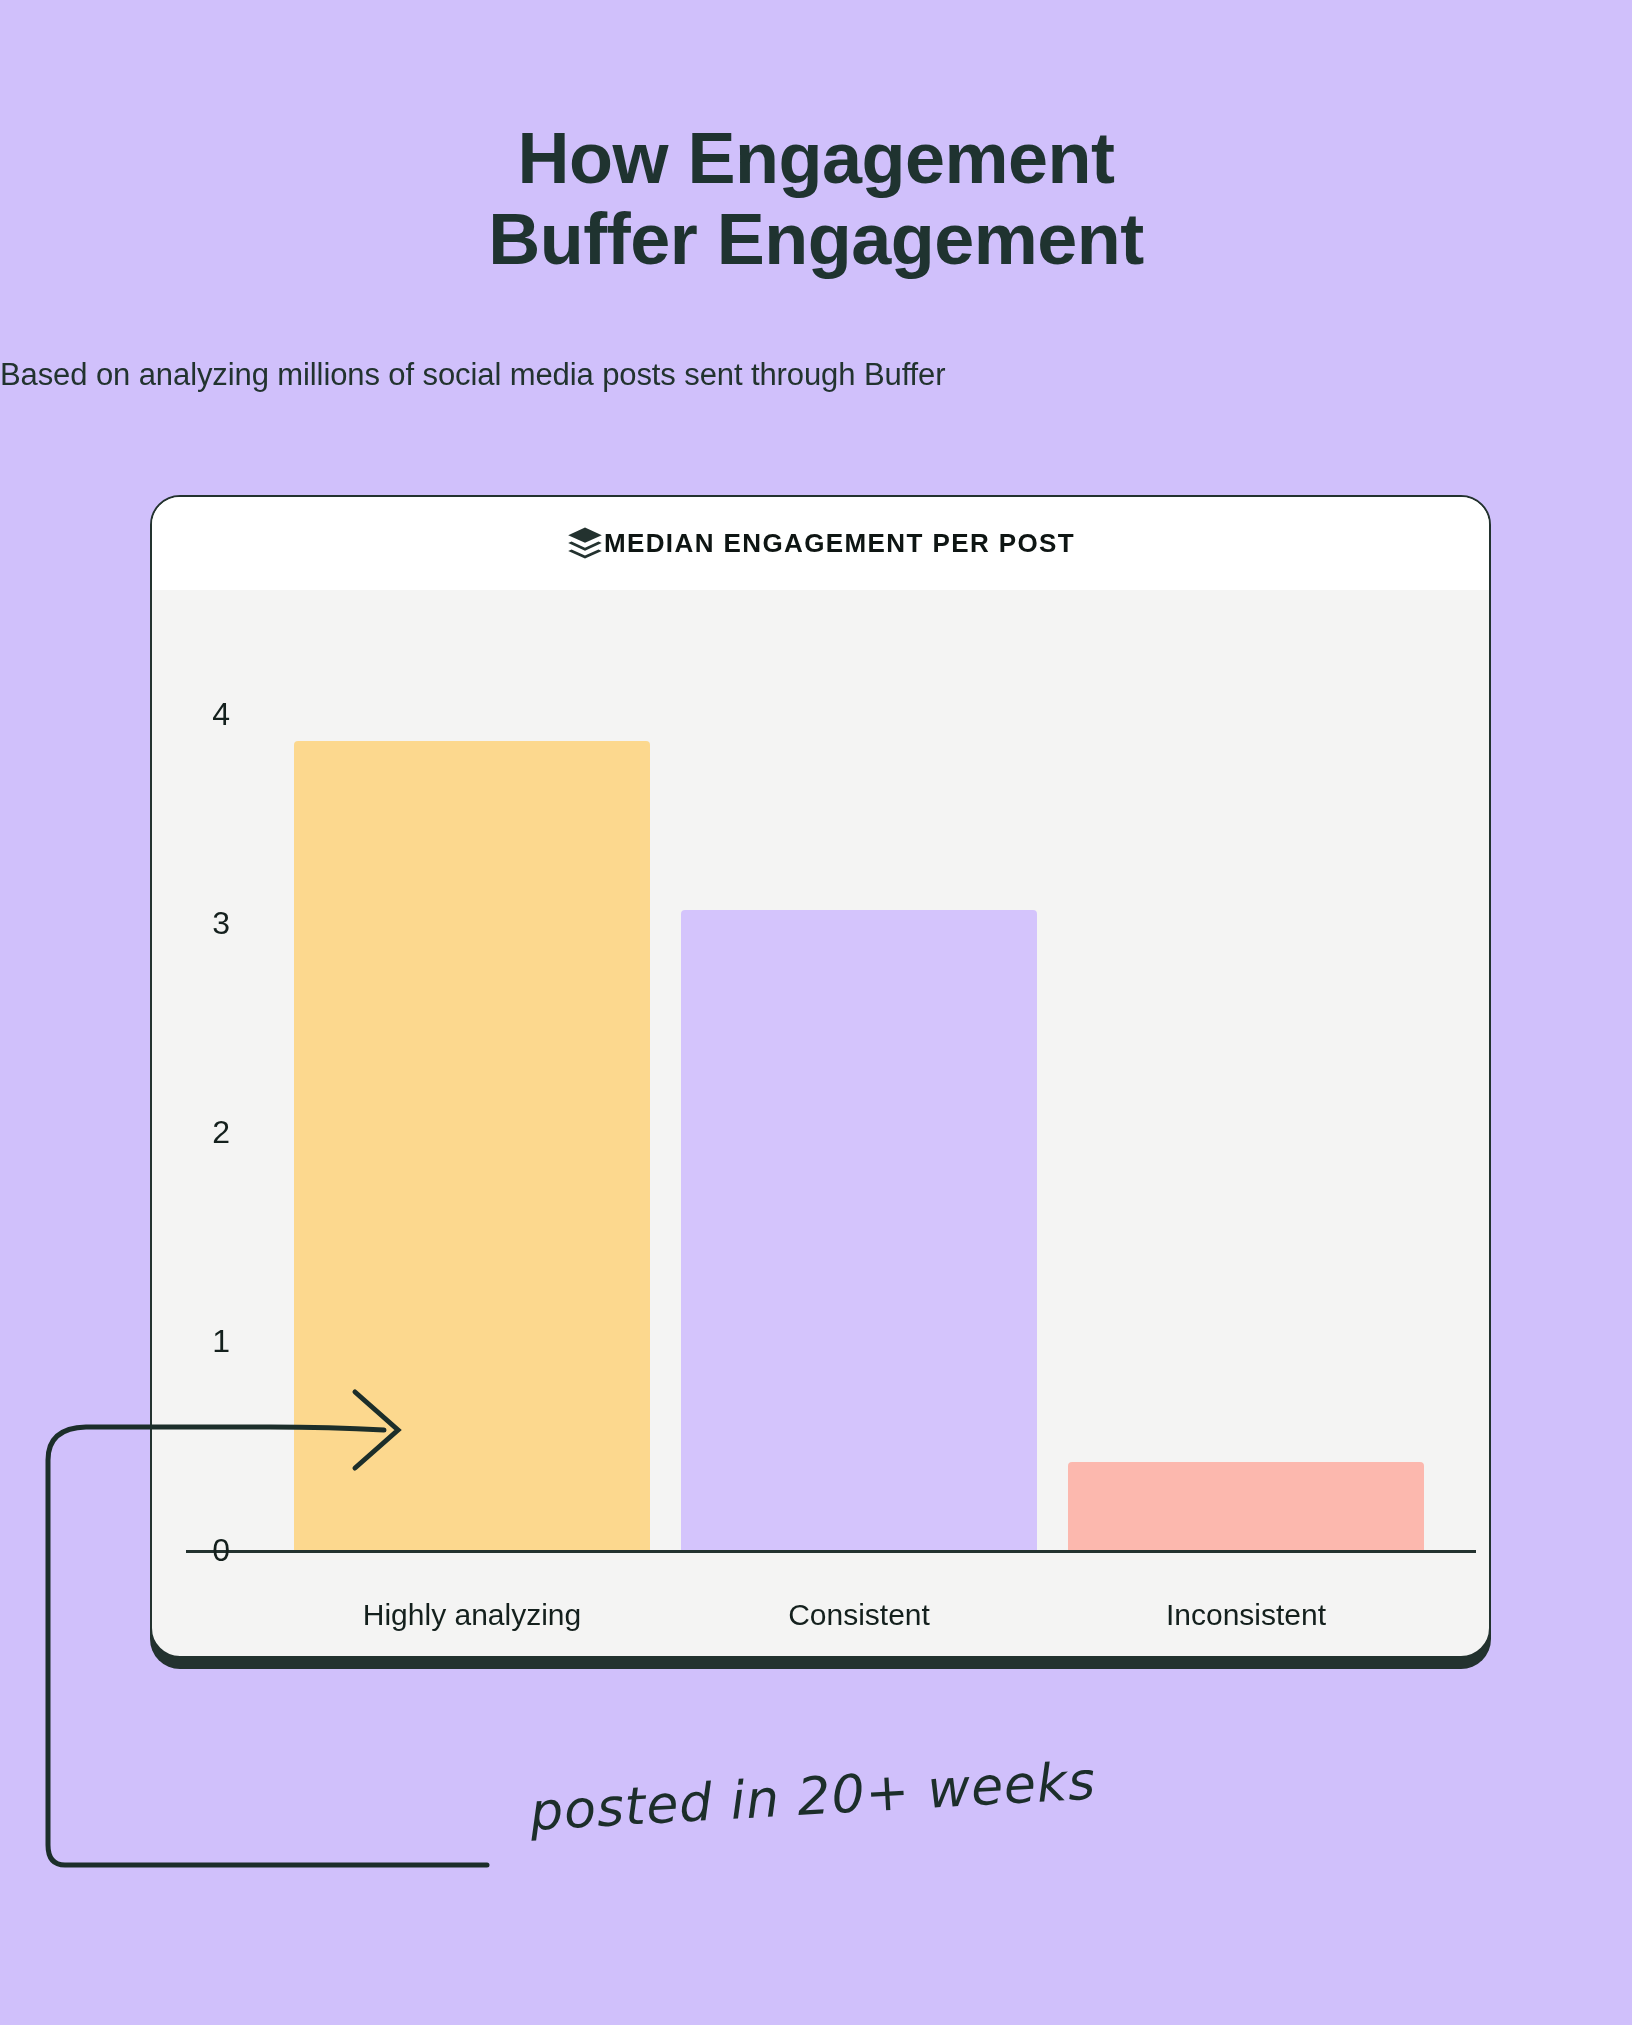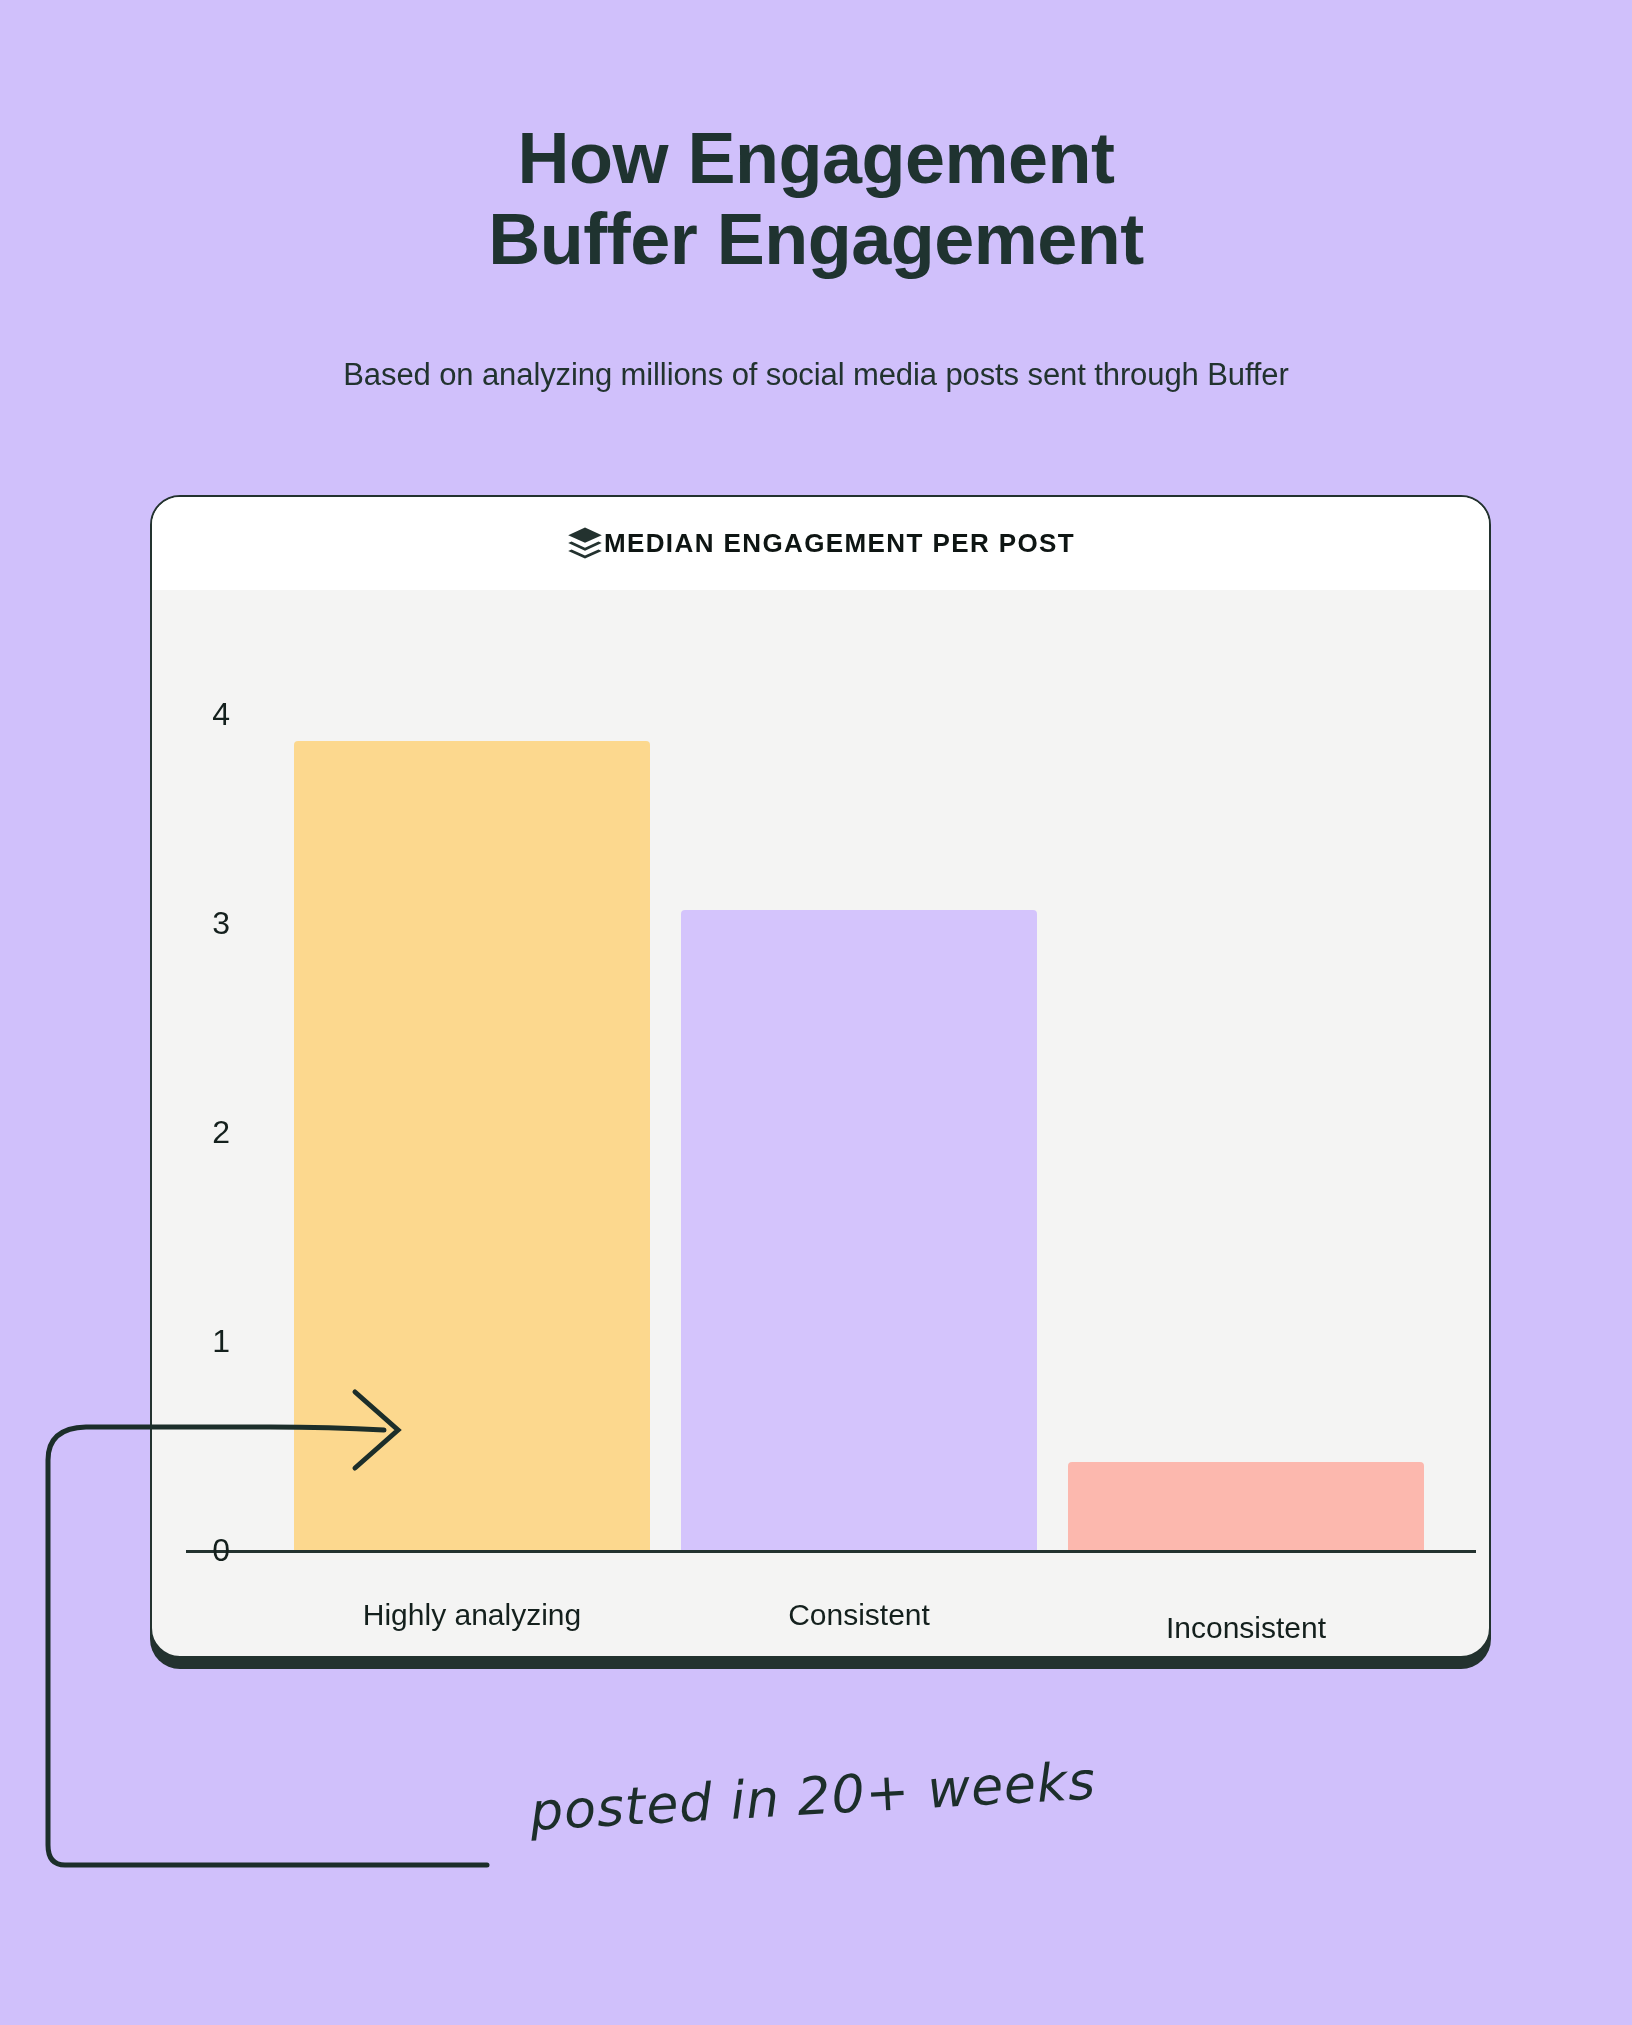--- a/index.html
+++ b/index.html
@@ -26,21 +26,21 @@
     font-weight:700;
     line-height:1.12;
     letter-spacing:-0.5px;
   }
   .headline .l2 { display:block; }
 
   .subhead {
     position:absolute;
     left:0; top:357px;
     width:1632px;
-    text-align:center;
+    text-align:left;
     color:#22332f;
     font-size:31px;
     font-weight:400;
     letter-spacing:-0.1px;
   }
 
   
   .card-shadow {
     position:absolute;
     left:150px; top:501px;
@@ -172,21 +172,21 @@
           <div class="y-tick" style="top: 124px;">4</div>
         </div>
       <div id="bars">
           <div class="bar" style="left: 142px; width: 356px; height: 808.83px; background: rgb(252, 216, 142);"></div>
           <div class="bar" style="left: 529px; width: 356px; height: 639.54px; background: rgb(212, 196, 252);"></div>
           <div class="bar" style="left: 916px; width: 356px; height: 87.78px; background: rgb(252, 184, 174);"></div>
         </div>
       <div id="bar-labels">
           <div class="bar-label" style="left: 142px; width: 356px;">Highly analyzing</div>
           <div class="bar-label" style="left: 529px; width: 356px;">Consistent</div>
-          <div class="bar-label" style="left: 916px; width: 356px; margin-top: 13px;">Inconsistent</div>
+          <div class="bar-label" style="left: 916px; width: 356px;">Inconsistent</div>
         </div>
     </div>
   </div>
 
   <svg class="annotation-svg" viewBox="0 0 1632 2025">
     <path d="M487 1865 L 65 1865 Q 48 1865 48 1845 L 48 1460 Q 48 1428 86 1427 L 270 1427 Q 330 1427 384 1430" fill="none" stroke="#1c2e2a" stroke-width="5" stroke-linecap="round"></path>
     <path d="M355 1392 L 398 1430 L 355 1468" fill="none" stroke="#1c2e2a" stroke-width="5" stroke-linecap="round" stroke-linejoin="miter"></path>
   </svg>
 
   <div class="handnote">posted in 20+ weeks</div>

